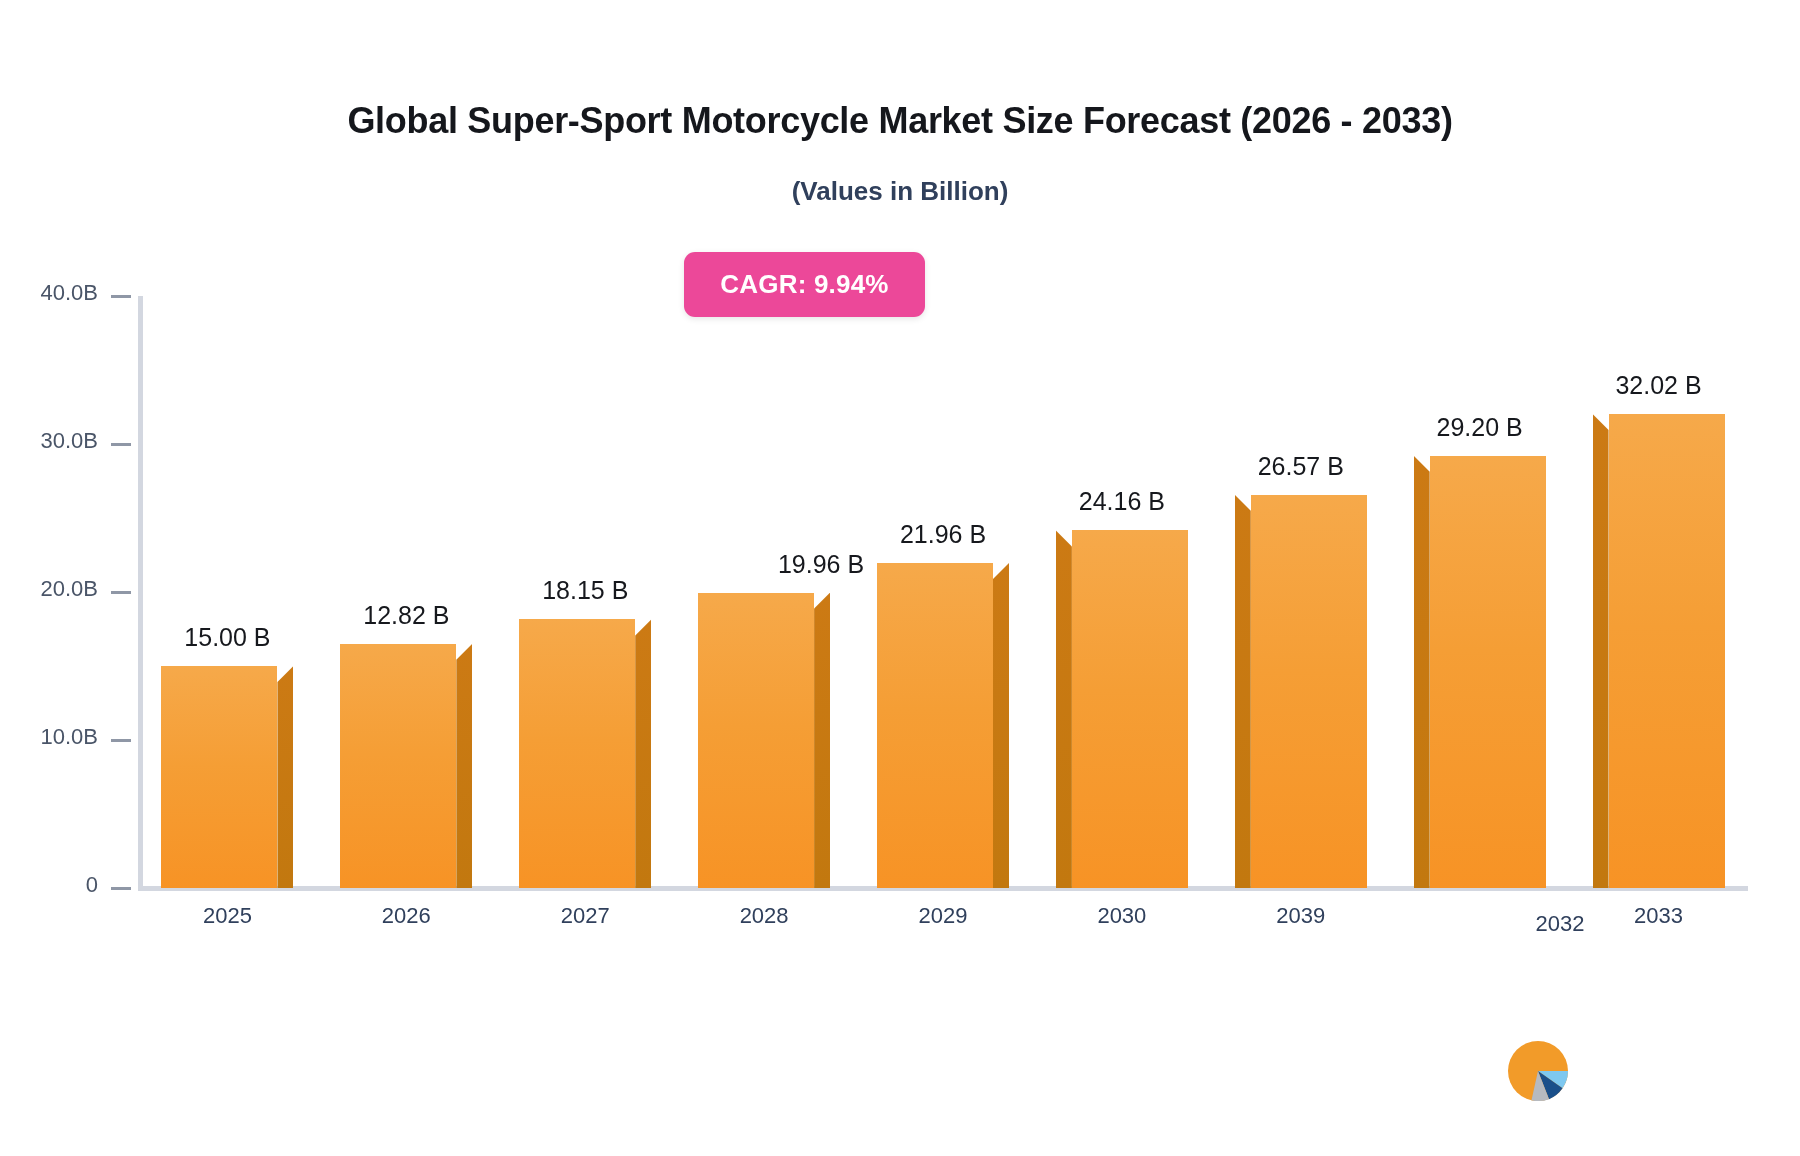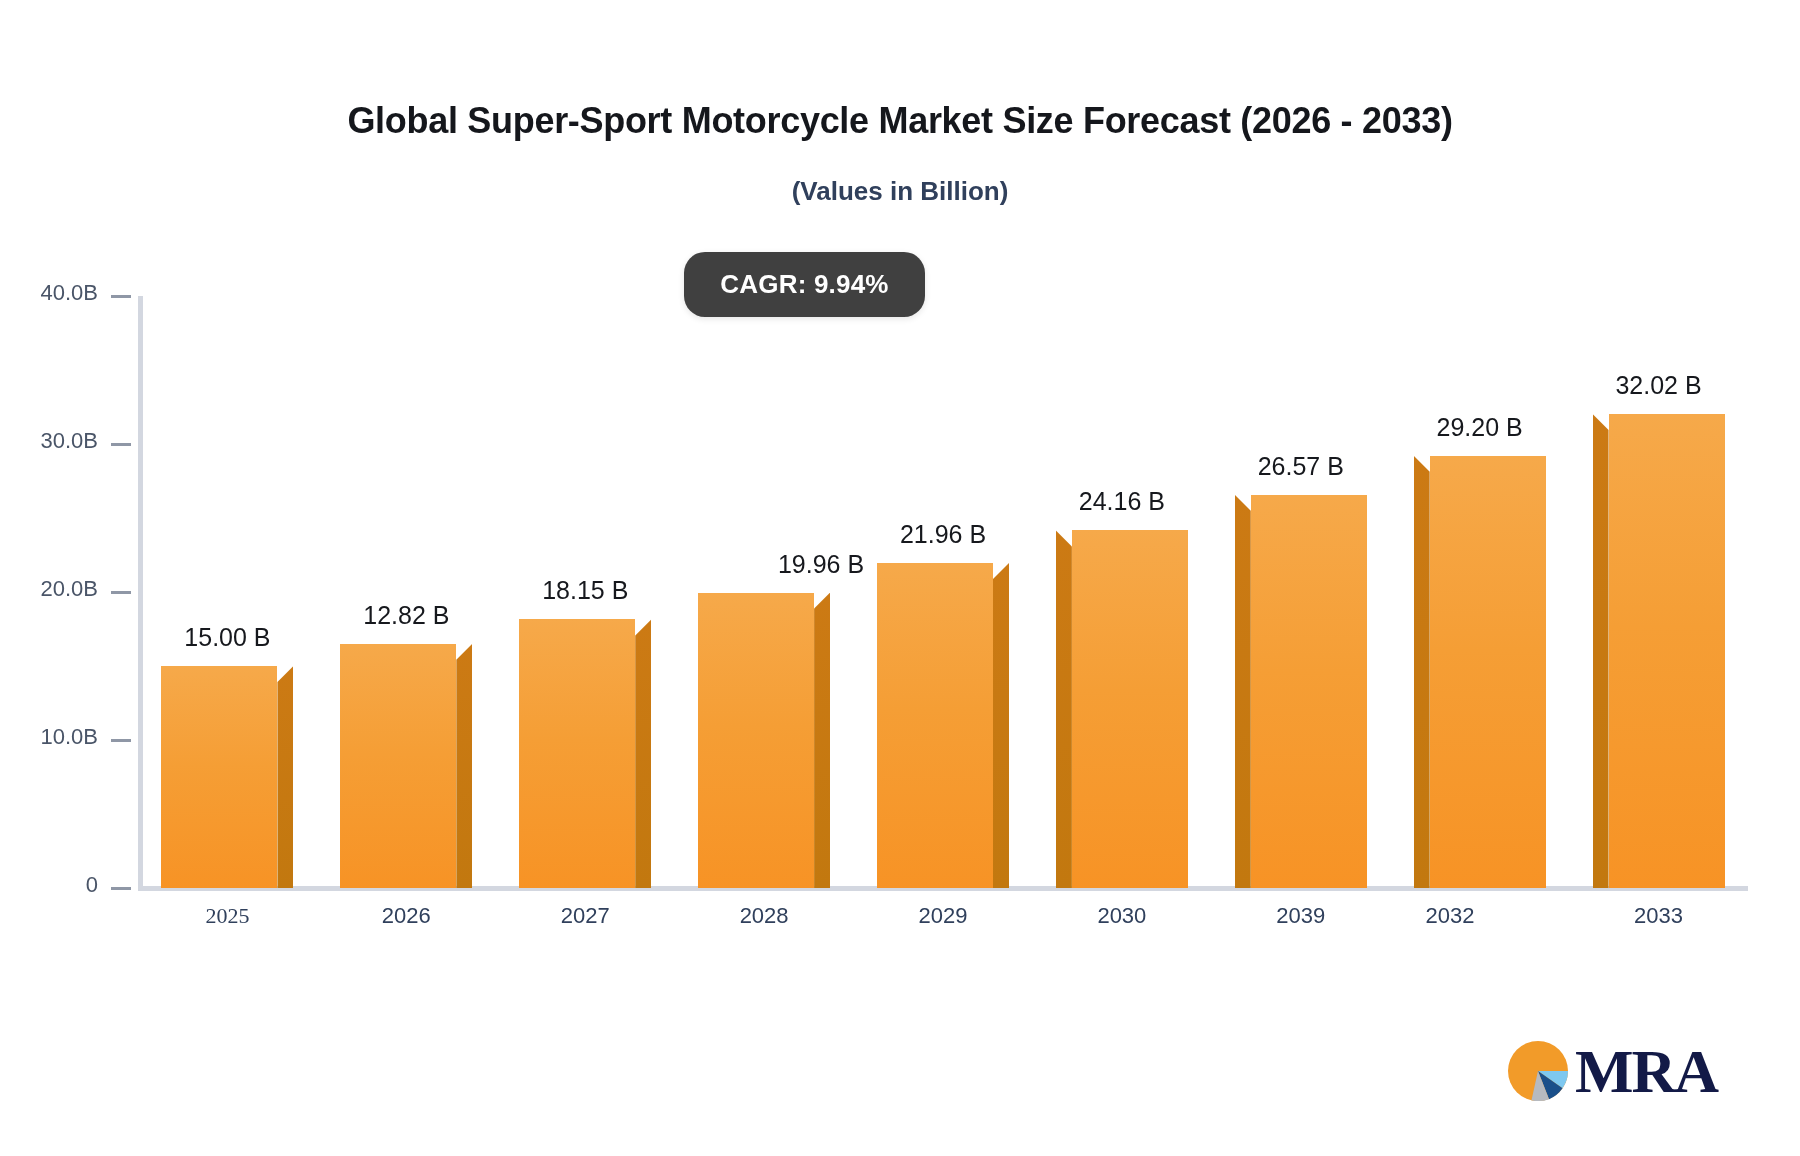--- a/index.html
+++ b/index.html
@@ -21,22 +21,22 @@
   #chart-subtitle {
     position:absolute; top:176px; left:0; width:1800px;
     text-align:center;
     font-size:26px; font-weight:bold; color:#30405c;
   }
 
   
   #cagr-badge {
     position:absolute; left:684px; top:252px;
     width:241px; height:65px;
-    background:#404040;
-    border-radius:21px;
+    background:#ec4899;
+    border-radius:11px;
     display:flex; align-items:center; justify-content:center;
     box-shadow:0 2px 6px rgba(0,0,0,0.10);
   }
   #cagr-badge .txt {
     color:#ffffff; font-size:26px; font-weight:bold;
     letter-spacing:0.2px;
   }
 
   
   #plot {
@@ -184,33 +184,32 @@
       <div class="bar-label" style="width: 200px; left: 1241.67px; bottom: 446.16px; margin-top: 29px;">29.20 B</div>
     </div>
     <div class="bar-group" style="left: 0px; bottom: 0px; width: 1610px; height: 592px;">
       <div class="bar-side" style="width: 16px; height: 473.896px; bottom: 0px; left: 1454.56px; clip-path: polygon(0px 0px, 100% 16px, 100% 100%, 0px 100%);"></div>
       <div class="bar-face" style="width: 116px; height: 473.896px; left: 1470.56px;"></div>
       <div class="bar-label" style="width: 200px; left: 1420.56px; bottom: 487.896px;">32.02 B</div>
     </div>
   </div>
 
 <div id="x-labels">
-    <div class="x-label" style="width: 140px; left: 157.444px; font-family: Liberation Serif, serif;">2025</div>
+    <div class="x-label" style="width: 140px; left: 157.444px;">2025</div>
     <div class="x-label" style="width: 140px; left: 336.333px;">2026</div>
     <div class="x-label" style="width: 140px; left: 515.222px;">2027</div>
     <div class="x-label" style="width: 140px; left: 694.111px;">2028</div>
     <div class="x-label" style="width: 140px; left: 873px;">2029</div>
     <div class="x-label" style="width: 140px; left: 1051.89px;">2030</div>
     <div class="x-label" style="width: 140px; left: 1230.78px;">2039</div>
-    <div class="x-label" style="width: 140px; left: 1380px;">2032</div>
+    <div class="x-label" style="width: 140px; left: 1490px; margin-top: 8px;">2032</div>
     <div class="x-label" style="width: 140px; left: 1588.56px;">2033</div>
   </div>
 
 <div id="mra-logo">
   <svg width="66" height="66" viewBox="0 0 66 66">
     <circle cx="33" cy="33" r="30" fill="#f29b29"></circle>
     <path d="M33 33 L63 33 A30 30 0 0 1 57.5 50.3 Z" fill="#7ec8f0"></path>
     <path d="M33 33 L57.5 50.3 A30 30 0 0 1 44 61.2 Z" fill="#1a4f8a"></path>
     <path d="M33 33 L44 61.2 A30 30 0 0 1 26.5 62.2 Z" fill="#9aa0a8"></path>
     <path d="M33 33 L44 61.2 A30 30 0 0 1 26.5 62.2 Z" fill="#ffffff" fill-opacity="0.28"></path>
   </svg>
-  <span class="wordmark">MRA</span>
 </div>
 
 </body></html>

